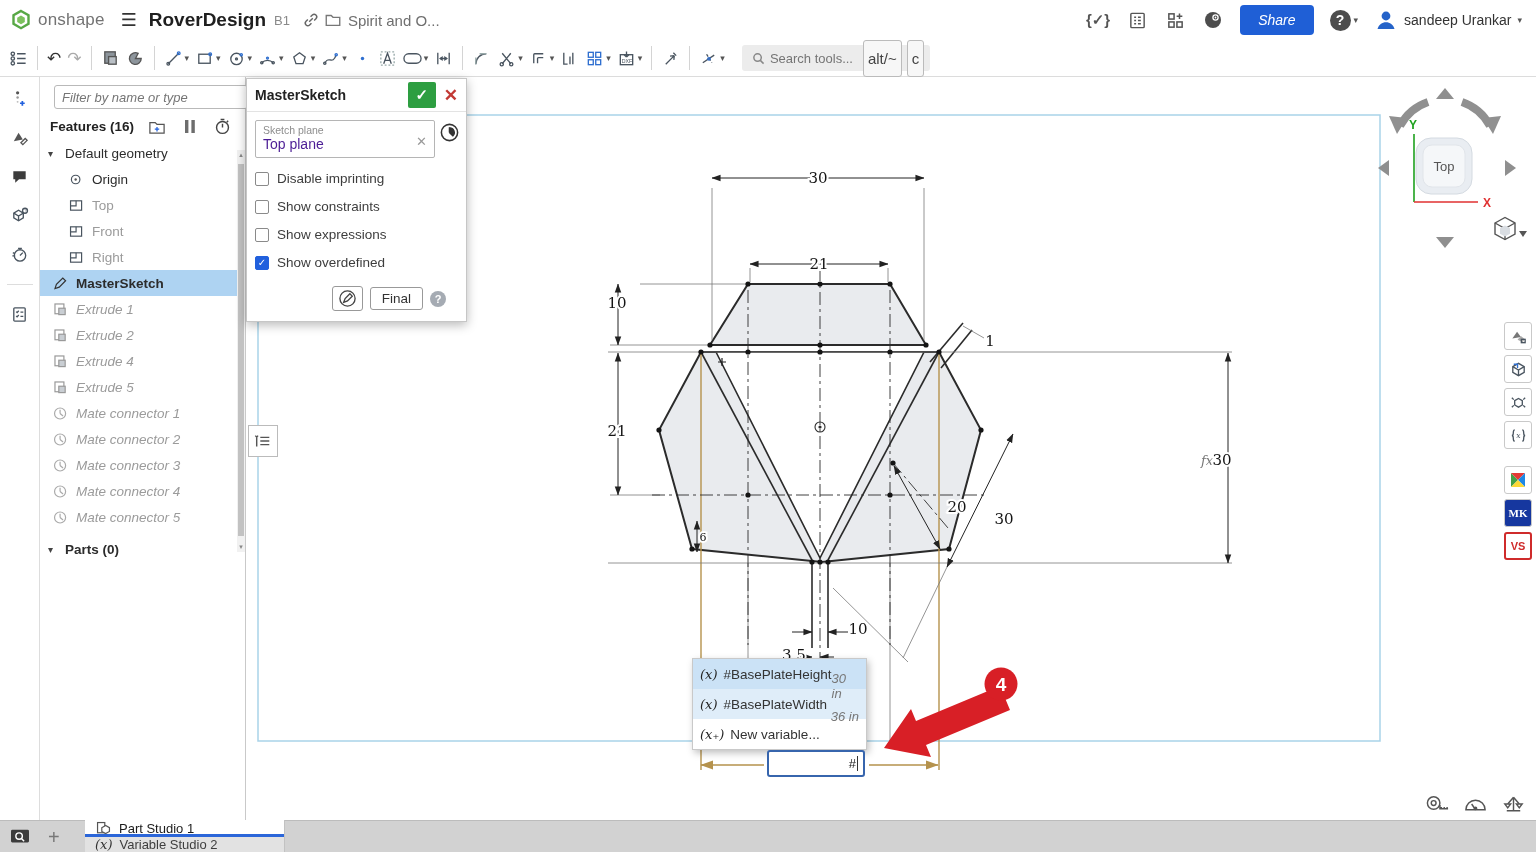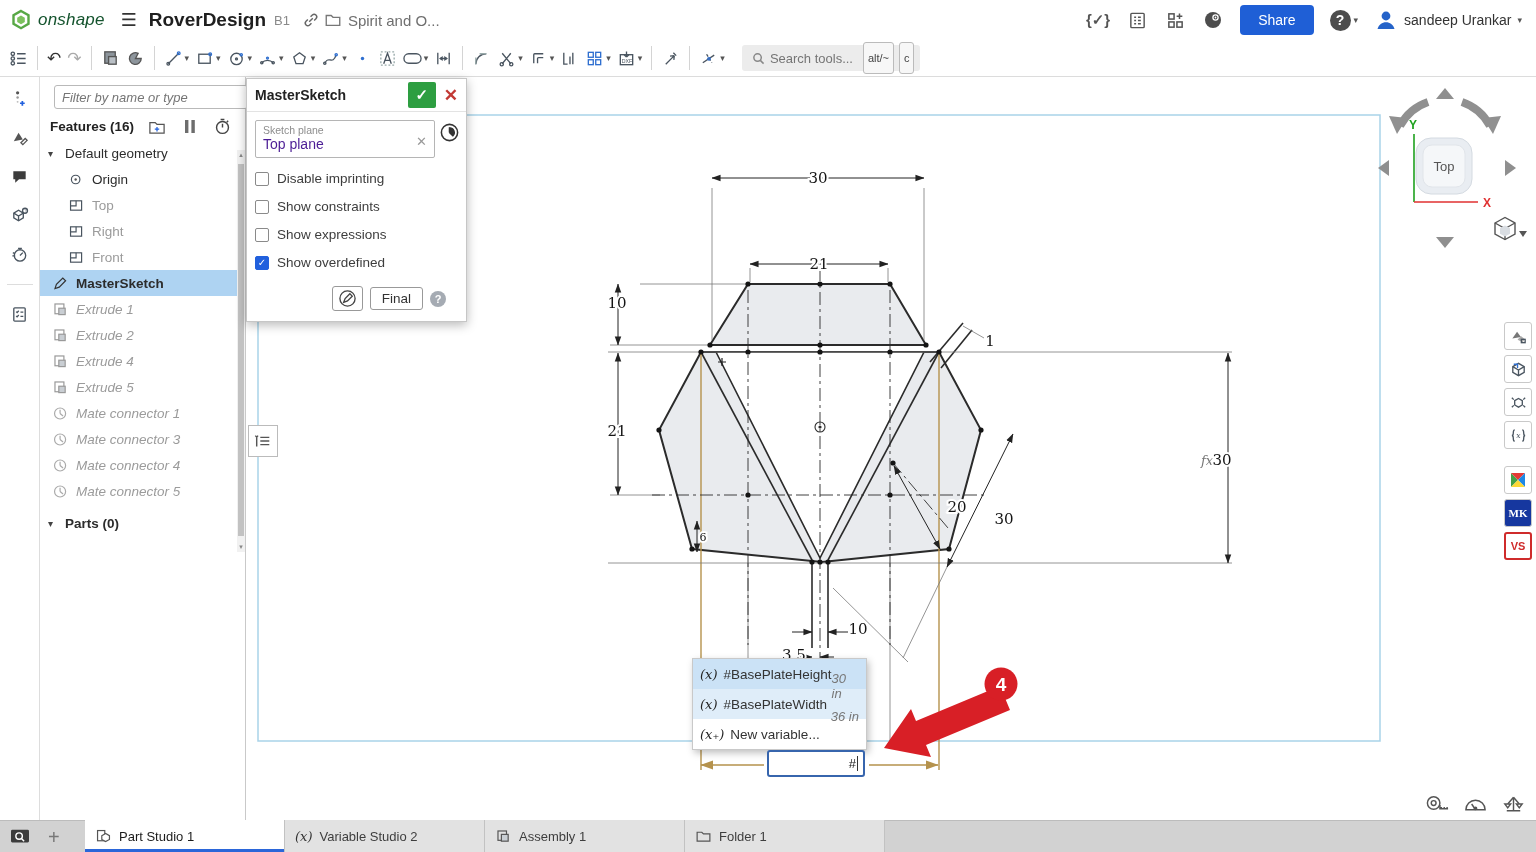--- a/index.html
+++ b/index.html
@@ -3,47 +3,47 @@
 <meta charset="utf-8">
 <style>
   * { margin:0; padding:0; box-sizing:border-box; }
   html,body { width:1536px; height:852px; overflow:hidden; background:#fff;
     font-family:"Liberation Sans", sans-serif; position:relative; }
 
   
   .topbar { position:absolute; top:0; left:0; right:0; height:40px; background:#fff;
     display:flex; align-items:center; padding:0 14px 0 10px; z-index:20; }
   .logo { display:flex; align-items:center; gap:6px; }
-  .logo-name { font-size:17px; color:#14532d; letter-spacing:.2px;font-style:italic; }
+  .logo-name { font-size:17px; color:#737373; letter-spacing:.2px; }
   .hamburger { margin:0 12px 0 16px; color:#333; font-size:18px; cursor:pointer; }
   .doc-title { font-size:19px; font-weight:bold; color:#1f1f1f; margin-right:8px; }
   .doc-ver { font-size:13px; color:#8a8a8a; margin-right:10px; }
   .top-ico { width:22px; height:22px; display:inline-flex; align-items:center; justify-content:center; color:#555; }
   .crumb { font-size:15px; color:#6f6f6f; margin-left:4px; }
   .top-right { margin-left:auto; display:flex; align-items:center; gap:16px; }
   .hdr-glyph { font-size:15px; color:#555; font-weight:bold; }
   .share-btn { background:#1f5fd6; color:#fff; font-size:14px; padding:7px 18px; border:none;
-    border-radius:4px; cursor:pointer; }
+    border-radius:4px; cursor:pointer;font-style:italic; }
   .help-wrap { display:flex; align-items:center; gap:3px; }
   .help-circle { width:21px; height:21px; border-radius:50%; background:#4d4d4d; color:#fff;
     font-size:14px; font-weight:bold; display:flex; align-items:center; justify-content:center; }
   .caret-sm { font-size:9px; color:#555; }
   .user-wrap { display:flex; align-items:center; gap:6px; font-size:14px; color:#333; }
 
   
   .toolbar { position:absolute; top:40px; left:0; right:0; height:37px; background:#fff;
     border-bottom:1px solid #dcdcdc; display:flex; align-items:center; padding-left:6px; z-index:15; }
   .titem { display:flex; align-items:center; padding:3px 3px; border-radius:3px; cursor:pointer; }
   .tdiv { width:1px; height:24px; background:#d4d4d4; margin:0 6px; }
   .tcaret { font-size:9px; color:#555; margin-left:2px; }
   .search-tools { margin-left:14px; background:#ececec; border-radius:3px; height:26px;
     display:flex; align-items:center; padding:0 6px 0 10px; gap:5px; }
   .search-tools input { border:none; background:transparent; outline:none; font-size:13px;
     width:88px; color:#444; font-family:"Liberation Sans",sans-serif; }
-  .kbd { background:#f7f7f7; border:1px solid #bbb; border-radius:3px; font-size:11px;
+  .kbd { background:#f7f7f7; border:1px solid #bbb; border-radius:3px; font-size:15px;
     color:#444; padding:9px 4px; }
 
   
   .leftrail { position:absolute; top:77px; left:0; bottom:32px; width:40px; background:#fff;
     border-right:1px solid #ddd; display:flex; flex-direction:column; align-items:center;
     padding-top:12px; gap:20px; z-index:14; }
   .rail-div { width:26px; height:1px; background:#ddd; }
 
   
   .fpanel { position:absolute; top:77px; left:40px; width:206px; bottom:32px; background:#fff;
@@ -127,21 +127,21 @@
     border:2px solid #3765ad; border-radius:3px; z-index:32; display:flex; align-items:center;
     justify-content:flex-end; padding-right:5px; font-size:13px; color:#222; }
   .dim-input .tcaret2 { width:1px; height:15px; background:#333; margin-left:1px; }
   .arrow-layer { position:absolute; left:860px; top:660px; z-index:34; }
 
   
   .tabbar { position:absolute; left:0; right:0; bottom:0; height:32px; background:#d2d2d2;
     border-top:1px solid #bcbcbc; display:flex; align-items:flex-end; z-index:20; }
   .tb-screen { position:absolute; left:10px; bottom:6px; }
   .tb-plus { position:absolute; left:48px; bottom:3px; font-size:20px; color:#777; cursor:pointer; }
-  .tabs { position:absolute; left:85px; bottom:0; display:flex; height:32px; }
+  .tabs { position:absolute; left:85px; bottom:0; display:flex; height:32px;flex-direction:column; }
   .tab { width:200px; height:32px; display:flex; align-items:center; gap:7px; padding:0 10px;
     background:#e2e2e2; border-right:1px solid #c2c2c2; font-size:13px; color:#3e3e3e; cursor:pointer; position:relative; }
   .tab.active { background:#fff; color:#1c1c1c; }
   .tab.active::after { content:""; position:absolute; left:0; right:0; bottom:0; height:3px; background:#2b66d9; }
 
   svg.ico { display:block; }
 </style>
 </head>
 <body>
 
@@ -499,30 +499,30 @@
         </span>
         <span>Top</span>
       </div>
       <div class="trow child muted">
         <span style="display:inline-flex">
           <svg class="ico" width="17" height="17" viewBox="0 0 20 20" fill="none" stroke="#4a5560" stroke-width="1.4">
             <rect x="3" y="4.5" width="13" height="11"></rect>
             <path d="M3 10.5h6.5V4.5"></path>
           </svg>
         </span>
-        <span>Right</span>
+        <span>Front</span>
       </div>
       <div class="trow child muted">
         <span style="display:inline-flex">
           <svg class="ico" width="17" height="17" viewBox="0 0 20 20" fill="none" stroke="#4a5560" stroke-width="1.4">
             <rect x="3" y="4.5" width="13" height="11"></rect>
             <path d="M3 10.5h6.5V4.5"></path>
           </svg>
         </span>
-        <span>Front</span>
+        <span>Right</span>
       </div>
       <div class="trow feat selected">
         <span style="display:inline-flex">
           <svg class="ico" width="17" height="17" viewBox="0 0 20 20" fill="none" stroke="#4a5560" stroke-width="1.4">
             <path d="M3.5 16l1.7-5 7.5-7.5 3.3 3.3-7.5 7.5z" stroke="#333"></path>
           </svg>
         </span>
         <span>MasterSketch</span>
       </div>
       <div class="trow feat suppressed">
@@ -562,20 +562,29 @@
         <span>Extrude 5</span>
       </div>
       <div class="trow feat suppressed">
         <span style="display:inline-flex">
           <svg class="ico" width="17" height="17" viewBox="0 0 20 20" fill="none" stroke="#4a5560" stroke-width="1.4">
             <circle cx="9.5" cy="10" r="6.5" stroke="#aaa"></circle>
             <path d="M9.5 10V5.5M9.5 10l3.5 3" stroke="#aaa"></path>
           </svg>
         </span>
         <span>Mate connector 1</span>
+      </div>
+      <div class="trow feat suppressed">
+        <span style="display:inline-flex">
+          <svg class="ico" width="17" height="17" viewBox="0 0 20 20" fill="none" stroke="#4a5560" stroke-width="1.4">
+            <circle cx="9.5" cy="10" r="6.5" stroke="#aaa"></circle>
+            <path d="M9.5 10V5.5M9.5 10l3.5 3" stroke="#aaa"></path>
+          </svg>
+        </span>
+        <span>Mate connector 2</span>
       </div>
       <div class="trow feat suppressed">
         <span style="display:inline-flex">
           <svg class="ico" width="17" height="17" viewBox="0 0 20 20" fill="none" stroke="#4a5560" stroke-width="1.4">
             <circle cx="9.5" cy="10" r="6.5" stroke="#aaa"></circle>
             <path d="M9.5 10V5.5M9.5 10l3.5 3" stroke="#aaa"></path>
           </svg>
         </span>
         <span>Mate connector 3</span>
       </div>

